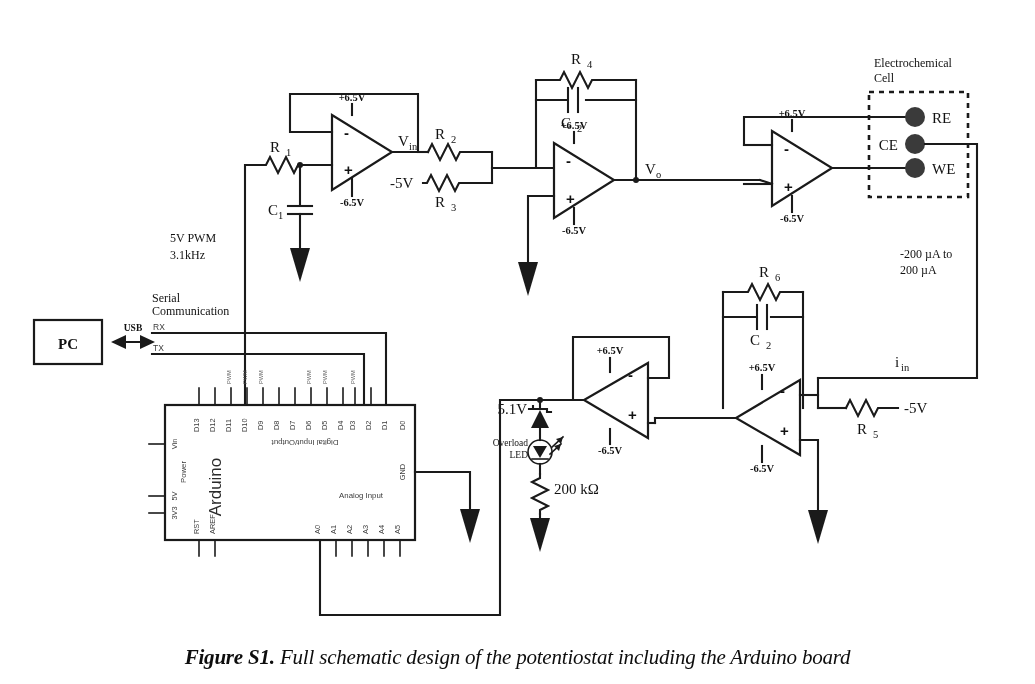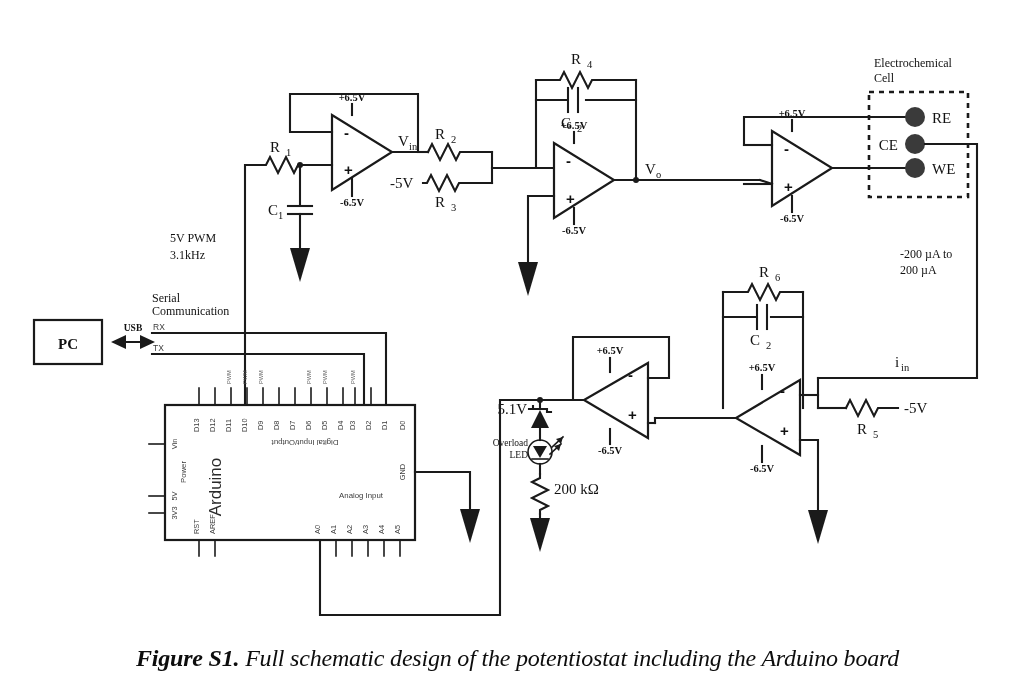--- a/index.html
+++ b/index.html
@@ -20,21 +20,21 @@
   .sub{font-size:10.5px;}
   .rail{font-family:"Liberation Serif", serif;font-size:10.5px;font-weight:bold;}
   .pinlbl{font-family:"Liberation Sans", sans-serif;font-size:7.4px;fill:#3b3b3b;}
   .pwm{font-family:"Liberation Sans", sans-serif;font-size:5.6px;fill:#5a5a5a;}
   .ardname{font-family:"Liberation Sans", sans-serif;font-size:17px;fill:#2a2a2a;}
   .secname{font-family:"Liberation Sans", sans-serif;font-size:7.8px;fill:#3b3b3b;}
   .opsign{font-family:"Liberation Sans", sans-serif;font-size:15px;font-weight:bold;fill:#111;}
   .small{font-size:12px;}
   .tiny{font-size:9.5px;}
   #caption{position:absolute;left:0;top:645px;width:1035px;text-align:center;
-           font-family:"Liberation Serif", serif;font-style:italic;font-size:24px;
+           font-family:"Liberation Serif", serif;font-style:italic;font-size:21px;
            color:#0d0d0d;letter-spacing:-0.2px;}
   #caption .cap-bold{font-weight:bold;font-style:italic;}
   #caption .cap-rest{font-style:italic;}
 </style>
 </head>
 <body>
 
 <div id="root">
 
 <svg id="schematic" viewBox="0 0 1035 684" xmlns="http://www.w3.org/2000/svg">

